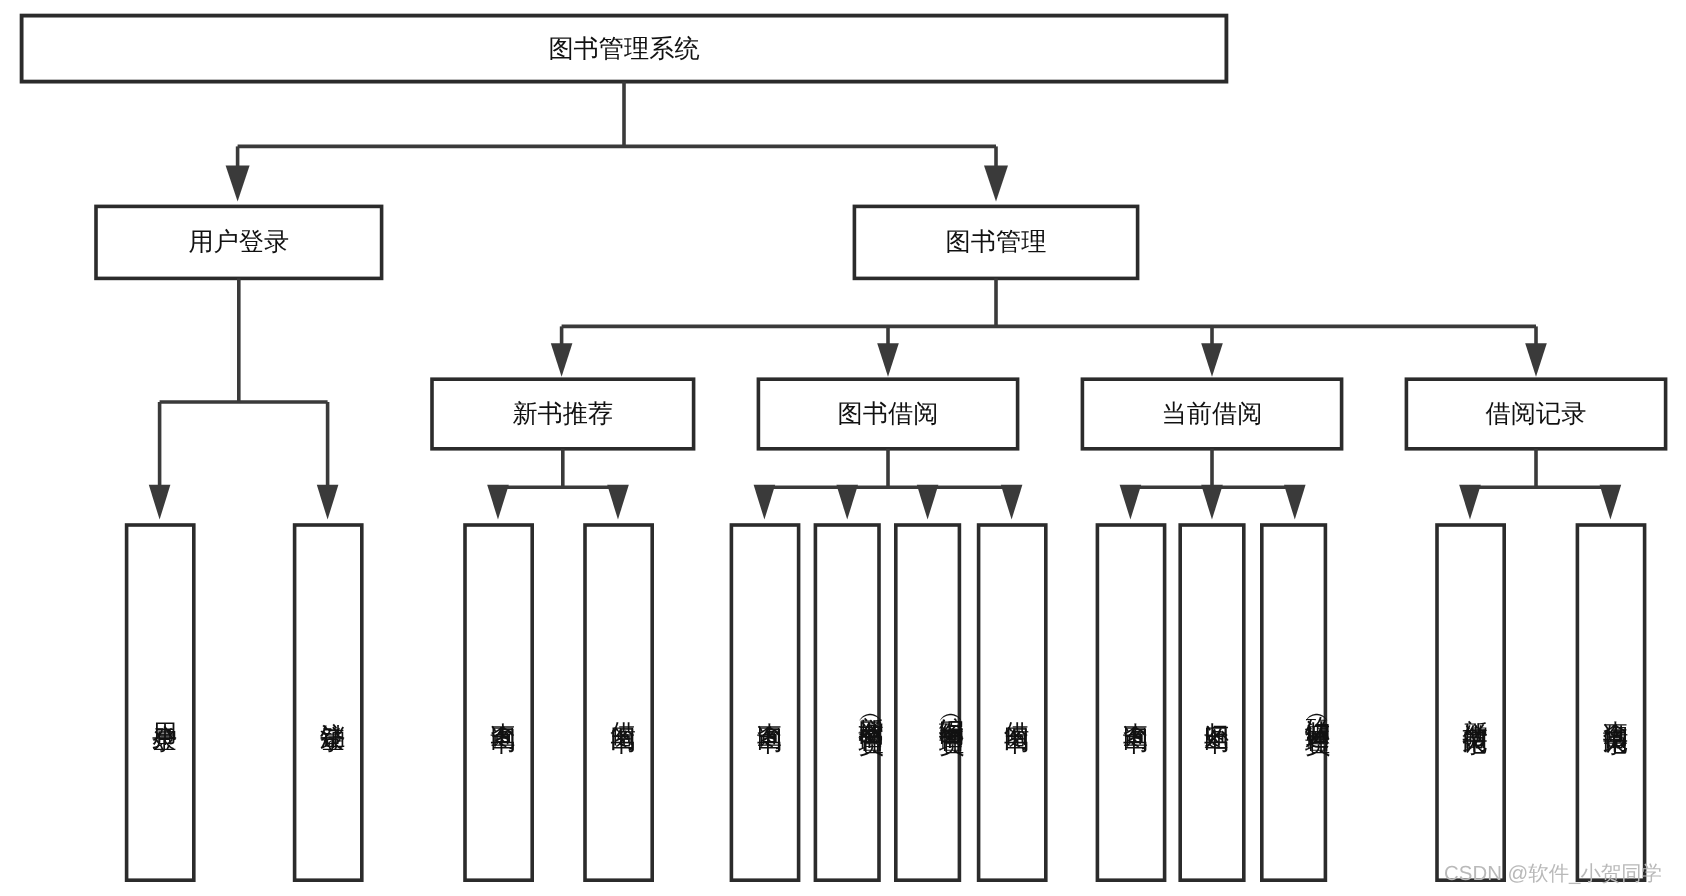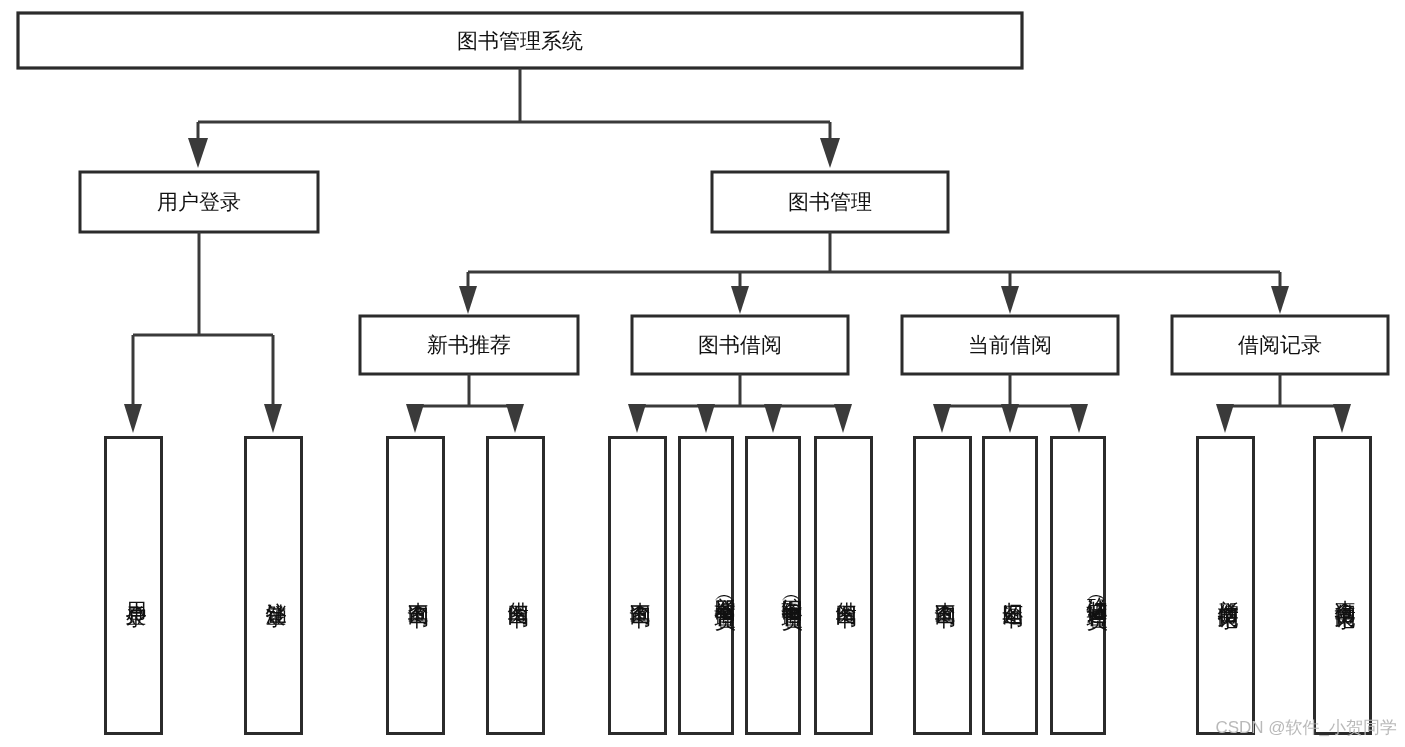--- a/index.html
+++ b/index.html
@@ -73,21 +73,21 @@
   }
   .vleaf-text-wrap {
     position: absolute;
     inset: 0;
     display: flex;
     align-items: center;
     justify-content: center;
   }
   .watermark {
     position: absolute;
-    right: 8px;
+    right: 20px;
     bottom: 8px;
     font-family: "Liberation Sans", "DejaVu Sans", sans-serif;
     font-size: 17px;
     color: #b9b9b9;
     white-space: nowrap;
     user-select: none;
   }
 </style>
 </head>
 <body>

